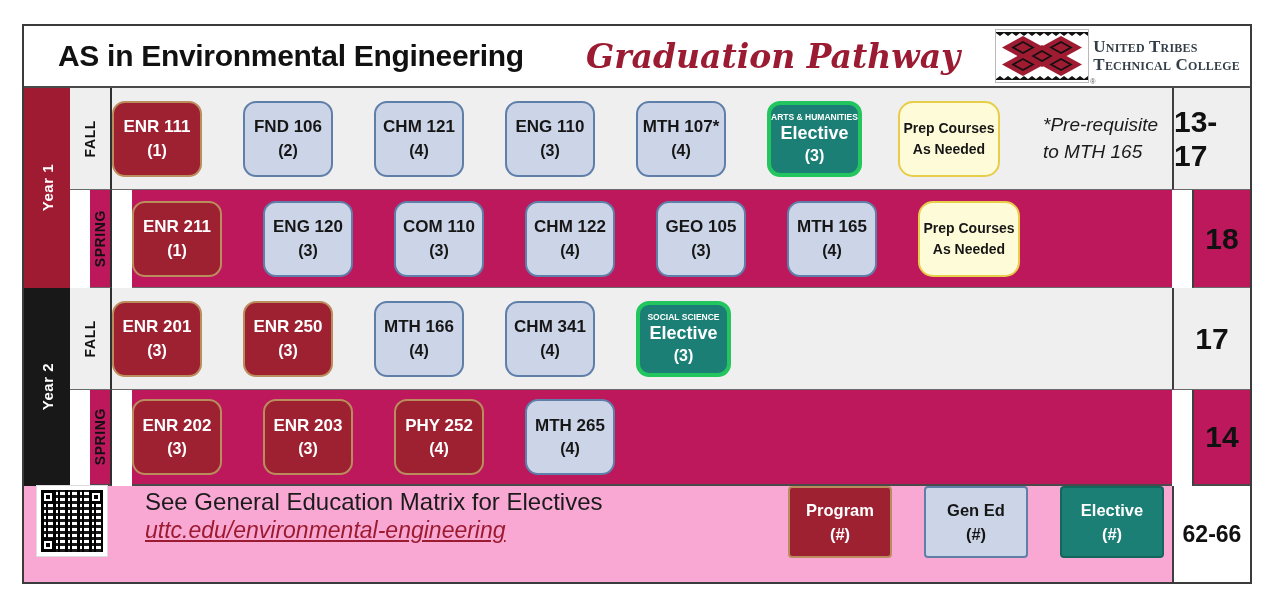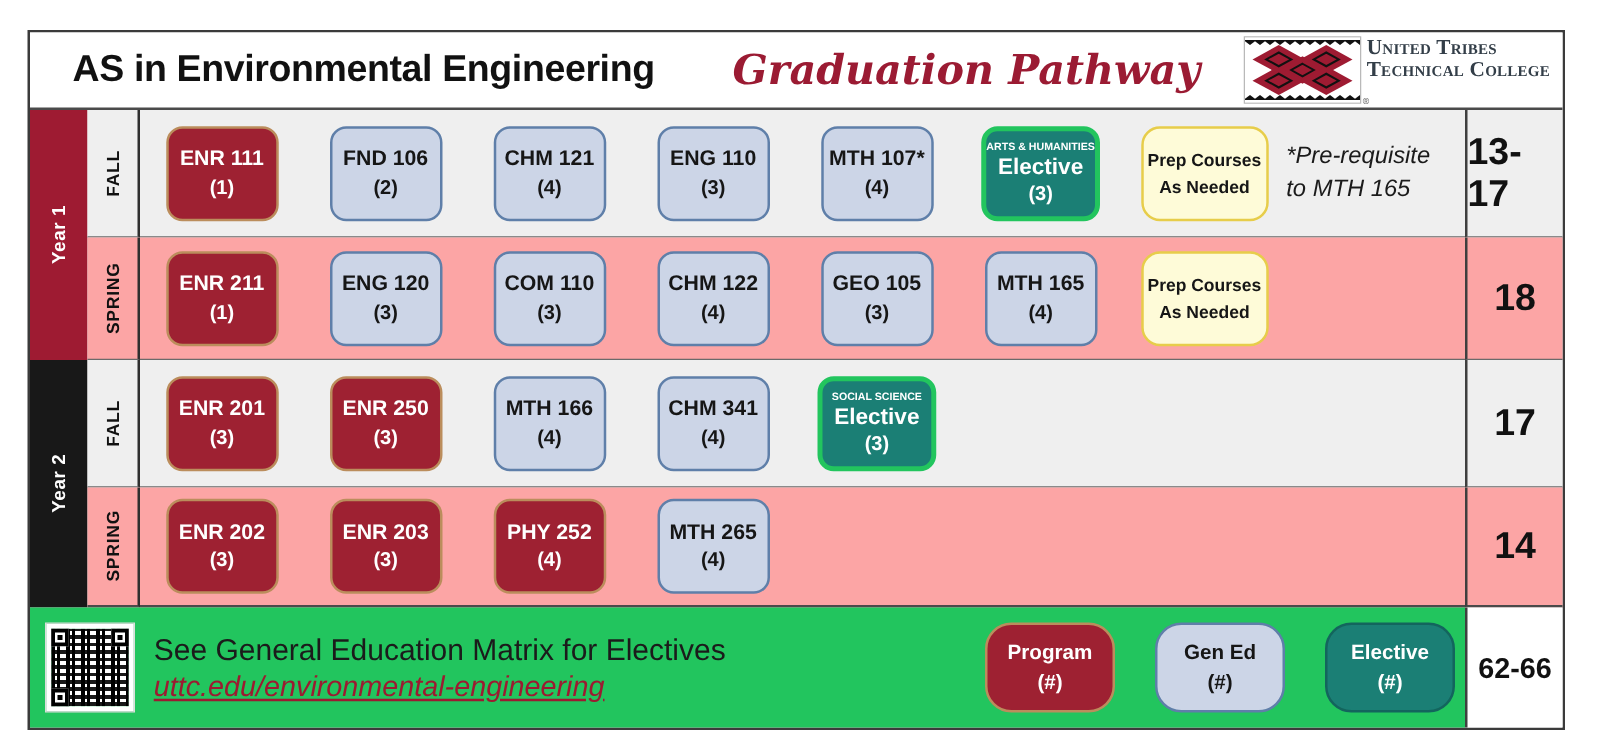--- a/index.html
+++ b/index.html
@@ -3,68 +3,68 @@
 <meta charset="utf-8">
 <style>
   html,body{margin:0;padding:0;background:#ffffff;}
   body{width:1280px;height:603px;position:relative;font-family:"Liberation Sans",sans-serif;-webkit-font-smoothing:antialiased;}
   .sheet{position:absolute;left:22px;top:24px;width:1226px;height:556px;border:2px solid #3b3b3b;background:#fff;
          display:grid;grid-template-columns:46px 42px 1fr 78px;grid-template-rows:62px 102px 98px 102px 96px 1fr;}
   
   .header{grid-column:1/5;grid-row:1;position:relative;border-bottom:2px solid #4a4a4a;background:#fff;}
   .title{position:absolute;left:16px;top:50%;transform:translateY(-50%);font-size:30px;font-weight:bold;color:#111;letter-spacing:-0.3px;margin-left:18px;}
   .subtitle{position:absolute;left:562px;top:50%;transform:translateY(-50%);font-family:"DejaVu Serif",serif;font-style:italic;font-weight:600;font-size:33px;color:#9b1b33;}
-  .logo{position:absolute;right:10px;top:50%;transform:translateY(-50%);display:flex;gap:4px;}
+  .logo{position:absolute;right:10px;top:50%;transform:translateY(-50%);display:flex;align-items:center;gap:4px;}
   .logo-art{width:92px;height:52px;border:1px solid #b9b9b9;background:#fff;position:relative;}
   .logo-art svg{display:block;width:100%;height:100%;}
   .regmark{position:absolute;right:-7px;bottom:-3px;font-size:7px;color:#555;}
   .logo-name{font-family:"Liberation Serif",serif;font-variant:small-caps;font-weight:700;font-size:17px;line-height:1.05;color:#333e48;letter-spacing:0.2px;}
   
   .ycell{grid-column:1;display:flex;align-items:center;justify-content:center;}
   .y1{grid-row:2/4;background:#9e1b32;}
   .y2{grid-row:4/6;background:#181818;}
   .ycell span{writing-mode:vertical-rl;transform:rotate(180deg);color:#fff;font-weight:bold;font-size:15px;letter-spacing:0.5px;}
   
   .scell{grid-column:2;display:flex;align-items:center;justify-content:center;border-right:2px solid #2f2f2f;border-bottom:1px solid #6a6a6a;}
   .scell span{writing-mode:vertical-rl;transform:rotate(180deg);color:#111;font-weight:bold;font-size:14px;letter-spacing:0.6px;}
   
   .courses{grid-column:3;display:flex;align-items:center;border-bottom:1px solid #6a6a6a;overflow:hidden;}
-  .slot{width:131px;flex:0 0 131px;display:flex;align-items:center;justify-content:center;}
+  .slot{width:131px;flex:0 0 131px;display:flex;align-items:center;justify-content:flex-start;}
   .box{width:90px;height:76px;border-radius:13px;display:flex;flex-direction:column;align-items:center;justify-content:center;text-align:center;box-sizing:border-box;}
   .box .code{font-size:17px;font-weight:bold;line-height:1.1;}
   .box .cr{font-size:16px;font-weight:bold;margin-top:6px;line-height:1;}
   .box.program{background:#9e2132;border:2px solid #bb8d5c;color:#fff;}
   .box.gened{background:#ccd5e7;border:2px solid #5f7fa9;color:#161616;}
   .box.elective{background:#1b7f75;border:4px solid #22c55e;color:#fff;width:95px;}
   .box.elective .tag{font-size:8.5px;font-weight:bold;line-height:1;margin-bottom:2px;white-space:nowrap;}
   .box.elective .code{font-size:18px;}
   .box.elective .cr{margin-top:4px;}
   .box.prep{background:#fefbd8;border:2px solid #e7cd4a;color:#161616;width:102px;border-radius:15px;}
   .box.prep .pline{font-size:14px;font-weight:bold;line-height:1.5;}
-  .note{font-style:italic;font-size:19px;color:#1b1b1b;line-height:1.4;white-space:nowrap;}
+  .note{margin-left:14px;font-style:italic;font-size:19px;color:#1b1b1b;line-height:1.4;white-space:nowrap;}
   
   .ccell{grid-column:4;display:flex;align-items:center;justify-content:center;border-left:2px solid #3f3f3f;border-bottom:1px solid #6a6a6a;font-size:30px;font-weight:bold;color:#111;}
   .bg-fall{background:#efefef;}
-  .bg-spring{background:#fca5a5;}
+  .bg-spring{background:#be185d;margin-left:20px;}
   .r1{grid-row:2}.r2{grid-row:3}.r3{grid-row:4}.r4{grid-row:5}
   .ccell.r4,.scell.r4,.courses.r4{border-bottom:2px solid #4a4a4a;}
   
-  .footer{grid-column:1/4;grid-row:6;display:flex;align-items:center;background:#22c55e;}
+  .footer{grid-column:1/4;grid-row:6;display:flex;align-items:flex-start;background:#f9a8d4;gap:22px;}
   .qr{width:62px;height:62px;margin-left:13px;flex:0 0 auto;border:4px solid #fff;outline:1px solid #dcdcdc;position:relative;
       background:
         repeating-linear-gradient(0deg,rgba(0,0,0,0.9) 0 3px,transparent 3px 6px),
         repeating-linear-gradient(90deg,#000 0 3px,#fff 3px 5px, #000 5px 7px, #fff 7px 12px);}
   .finder{position:absolute;width:14px;height:14px;background:#fff;border:3px solid #000;box-sizing:border-box;}
   .finder::after{content:"";position:absolute;left:2px;top:2px;width:4px;height:4px;background:#000;}
   .f1{left:0;top:0}.f2{right:0;top:0}.f3{left:0;bottom:0}
   .see-block{margin-left:16px;}
   .see-line{font-size:24px;color:#1b1b1b;line-height:1.3;}
   .link-line a{font-size:23px;font-style:italic;color:#9c1b31;text-decoration:underline;}
   .legend{margin-left:auto;display:flex;gap:32px;margin-right:8px;align-items:center;}
-  .lbox{width:104px;height:72px;border-radius:21px;display:flex;flex-direction:column;align-items:center;justify-content:center;box-sizing:border-box;}
+  .lbox{width:104px;height:72px;border-radius:4px;display:flex;flex-direction:column;align-items:center;justify-content:center;box-sizing:border-box;}
   .lbox span{font-size:16.5px;font-weight:bold;line-height:1;}
   .lbox span + span{margin-top:8px;}
   .lbox.program{background:#9e2132;border:2px solid #bb8d5c;color:#fff;}
   .lbox.gened{background:#ccd5e7;border:2px solid #5f7fa9;color:#161616;}
   .lbox.elective{background:#1b7f75;border:2px solid #13655d;color:#fff;}
   .total-cell{grid-column:4;grid-row:6;display:flex;align-items:center;justify-content:center;border-left:2px solid #3f3f3f;font-size:23px;font-weight:bold;color:#111;background:#fff;}
 </style>
 </head>
 <body>
 

